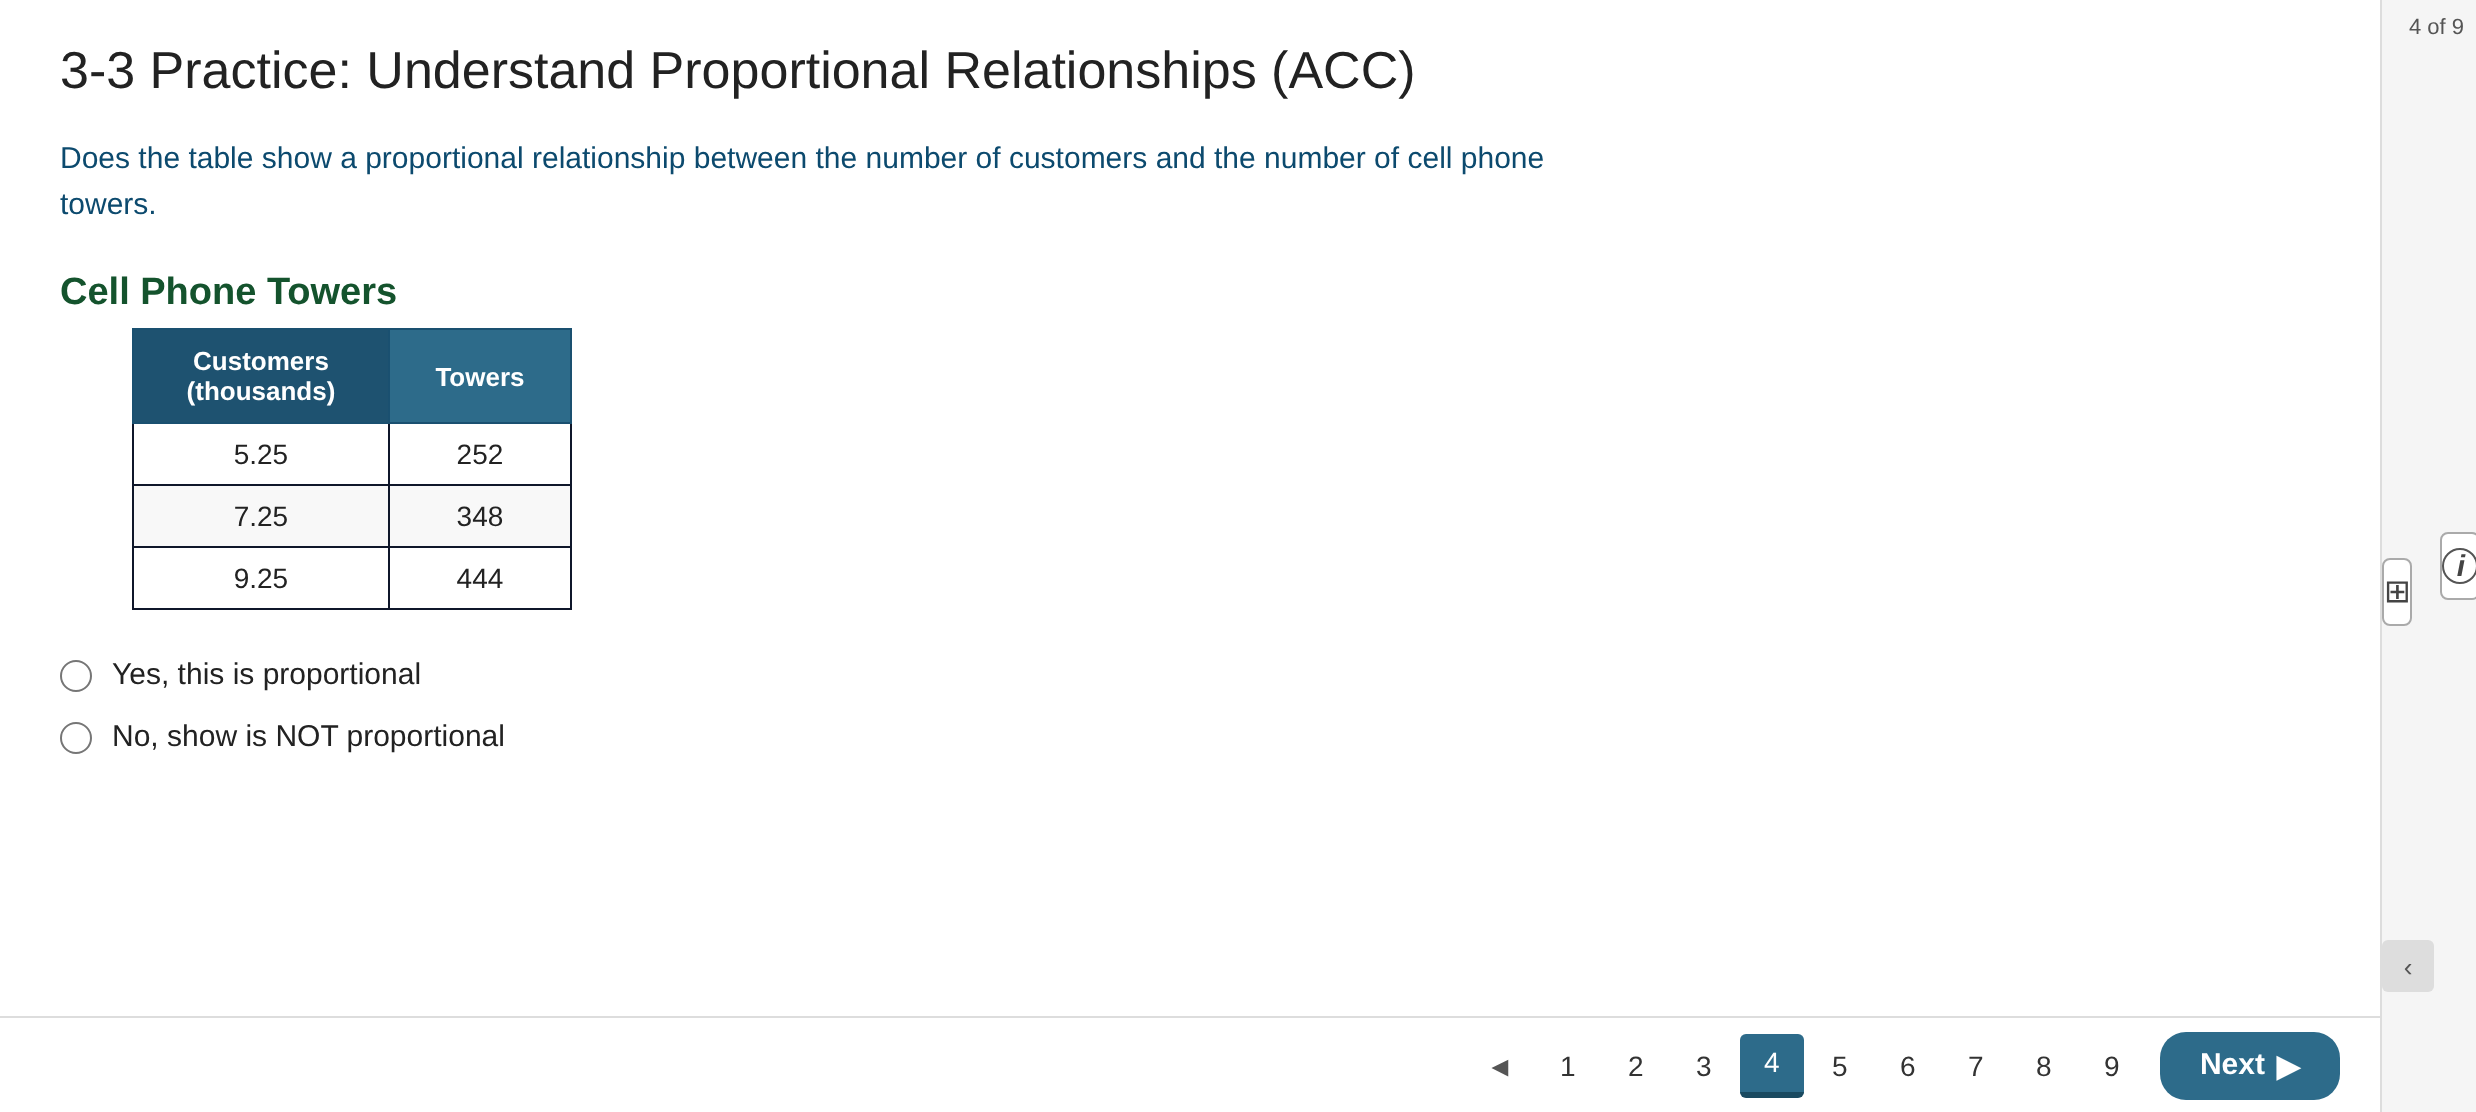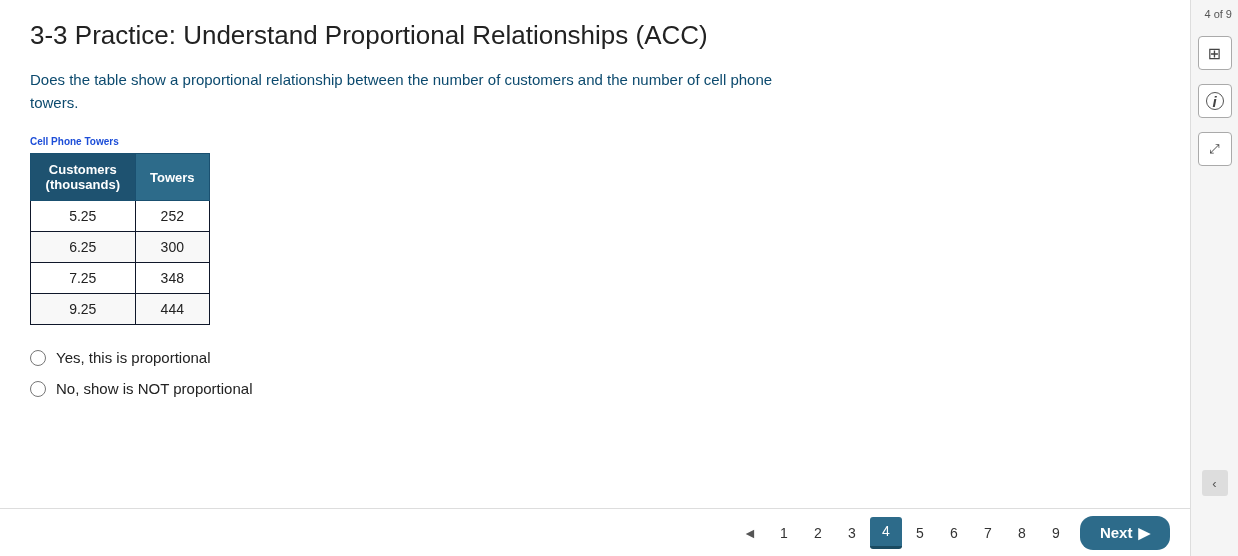--- a/index.html
+++ b/index.html
@@ -33,29 +33,30 @@
       margin-bottom: 22px;
       max-width: 750px;
       line-height: 1.5;
     }
 
     .table-section {
       margin-bottom: 24px;
     }
 
     .table-title {
-      font-size: 10px;
+      font-size: 19px;
       font-weight: bold;
-      color: #1d4ed8;
+      color: #14532d;
       margin-bottom: 6px;
     }
 
     table {
       border-collapse: collapse;
-      width: 180px;
+      width: 220px;
+      margin-left: 36px;
     }
 
     thead tr {
       background-color: #2d6b8a;
     }
 
     thead th {
       color: #fff;
       font-size: 13px;
       font-weight: bold;
@@ -176,21 +177,21 @@
       gap: 6px;
       margin-left: 8px;
     }
 
     
     .right-sidebar {
       width: 48px;
       background: #f5f5f5;
       border-left: 1px solid #ddd;
       display: flex;
-      flex-direction: column;
+      flex-direction: row;
       align-items: center;
       padding-top: 10px;
       gap: 14px;
       position: relative;
     }
 
     .sidebar-label {
       font-size: 11px;
       color: #555;
       position: absolute;
@@ -247,24 +248,20 @@
       <thead>
         <tr>
           <th class="customers-header">Customers<br>(thousands)</th>
           <th class="towers-header">Towers</th>
         </tr>
       </thead>
       <tbody id="table-body">
       <tr>
             <td>5.25</td>
             <td>252</td>
-          </tr>
-          <tr>
-            <td>6.25</td>
-            <td>300</td>
           </tr>
           <tr>
             <td>7.25</td>
             <td>348</td>
           </tr>
           <tr>
             <td>9.25</td>
             <td>444</td>
           </tr>
         </tbody>

